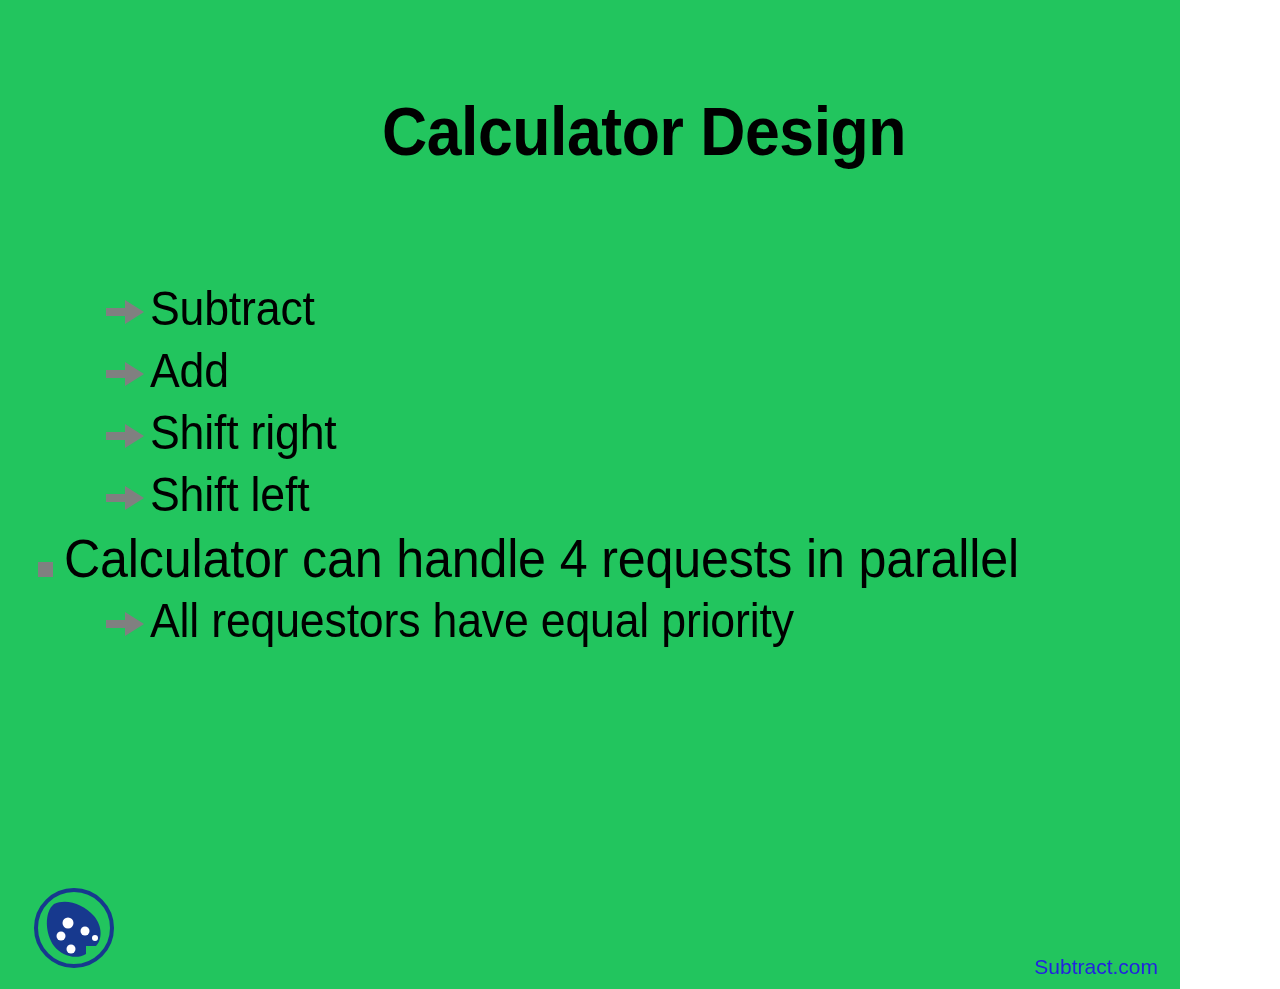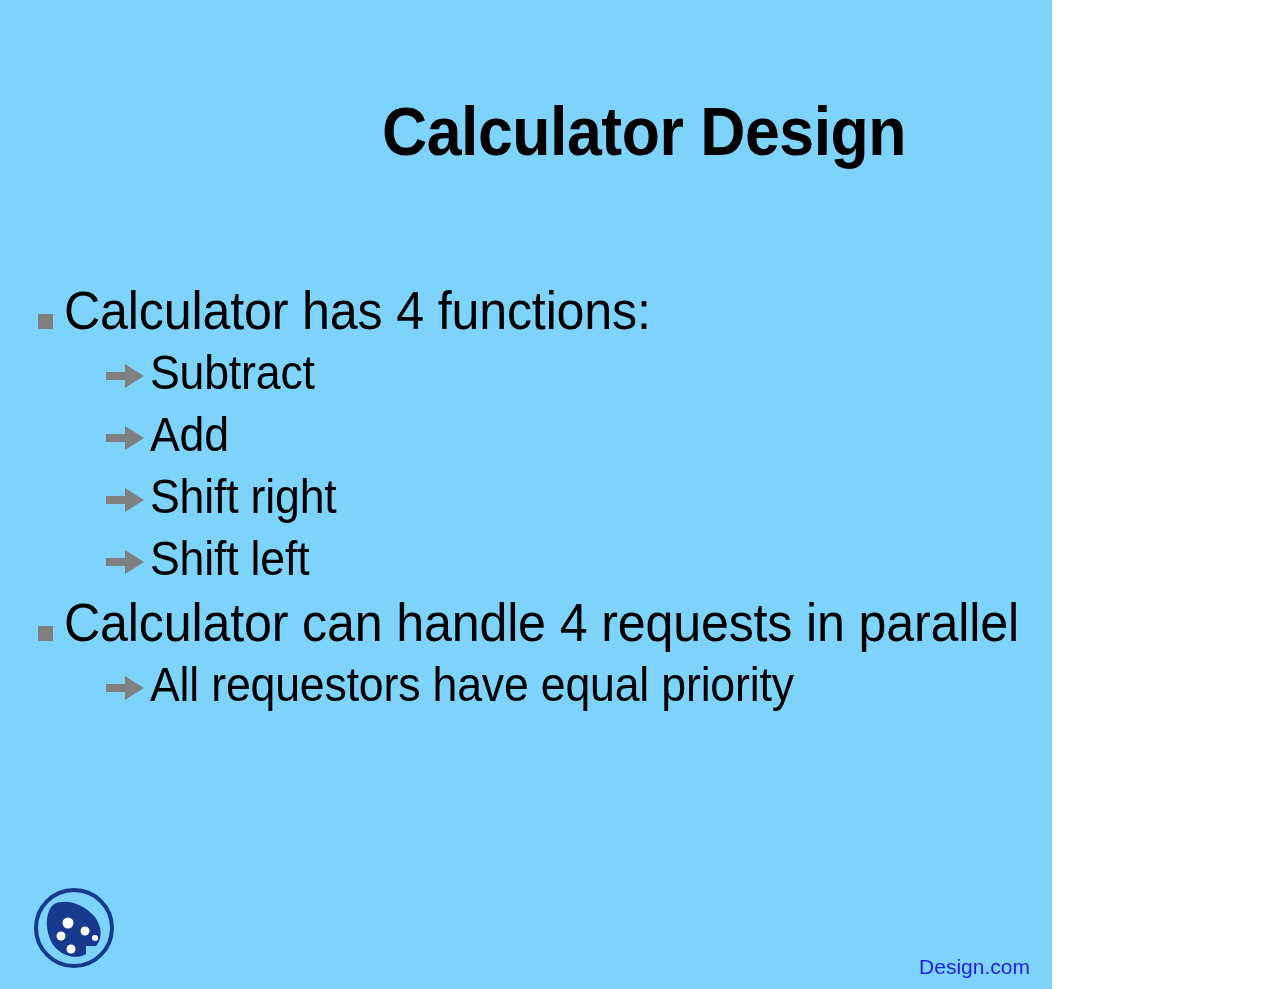--- a/index.html
+++ b/index.html
@@ -6,23 +6,23 @@
     margin: 0;
     padding: 0;
     background: #ffffff;
   }
   body {
     font-family: "Liberation Sans", sans-serif;
     color: #000000;
   }
   .slide {
     position: relative;
-    width: 1052px;
+    width: 1180px;
     height: 989px;
-    background: #7dd3fc;
+    background: #22c55e;
     overflow: hidden;
     text-decoration: underline;
   }
 
   
   .slide-title {
     position: absolute;
     left: 0;
     top: 92px;
     width: 1280px;
@@ -134,26 +134,20 @@
 </style>
 </head>
 <body>
 
 <div class="slide">
 
   <div class="slide-title">Calculator Design</div>
 
   <div class="body-area">
 
-    <div class="bullet-row lvl1">
-      <span class="marker">
-        <span class="sq"></span>
-      </span>
-      <span class="txt">Calculator has 4 functions:</span>
-    </div>
 
     <div class="bullet-row lvl2">
       <span class="marker">
         <svg class="arrow-ico" viewBox="0 0 40 30" xmlns="http://www.w3.org/2000/svg" aria-hidden="true">
           <path d="M0 11 L19 11 L19 3 L38 15 L19 27 L19 19 L0 19 Z" fill="#808080"></path>
         </svg>
       </span>
       <span class="txt">Subtract</span>
     </div>
 
@@ -208,15 +202,15 @@
       <circle cx="46" cy="46" r="38" fill="none" stroke="#17398e" stroke-width="4"></circle>
       <path d="M26 22 C38 16 56 22 66 34 C75 45 74 58 68 64 L58 64 L58 72 C48 78 34 74 26 64 C17 52 16 30 26 22 Z" fill="#17398e"></path>
       <circle cx="40" cy="41" r="5.5" fill="#ffffff"></circle>
       <circle cx="57" cy="49" r="4.5" fill="#ffffff"></circle>
       <circle cx="33" cy="54" r="4.5" fill="#ffffff"></circle>
       <circle cx="43" cy="67" r="4.5" fill="#ffffff"></circle>
       <circle cx="67" cy="56" r="3" fill="#ffffff"></circle>
     </svg>
   </div>
 
-  <div class="brand">Design.com</div>
+  <div class="brand">Subtract.com</div>
 
 </div>
 
 </body></html>

